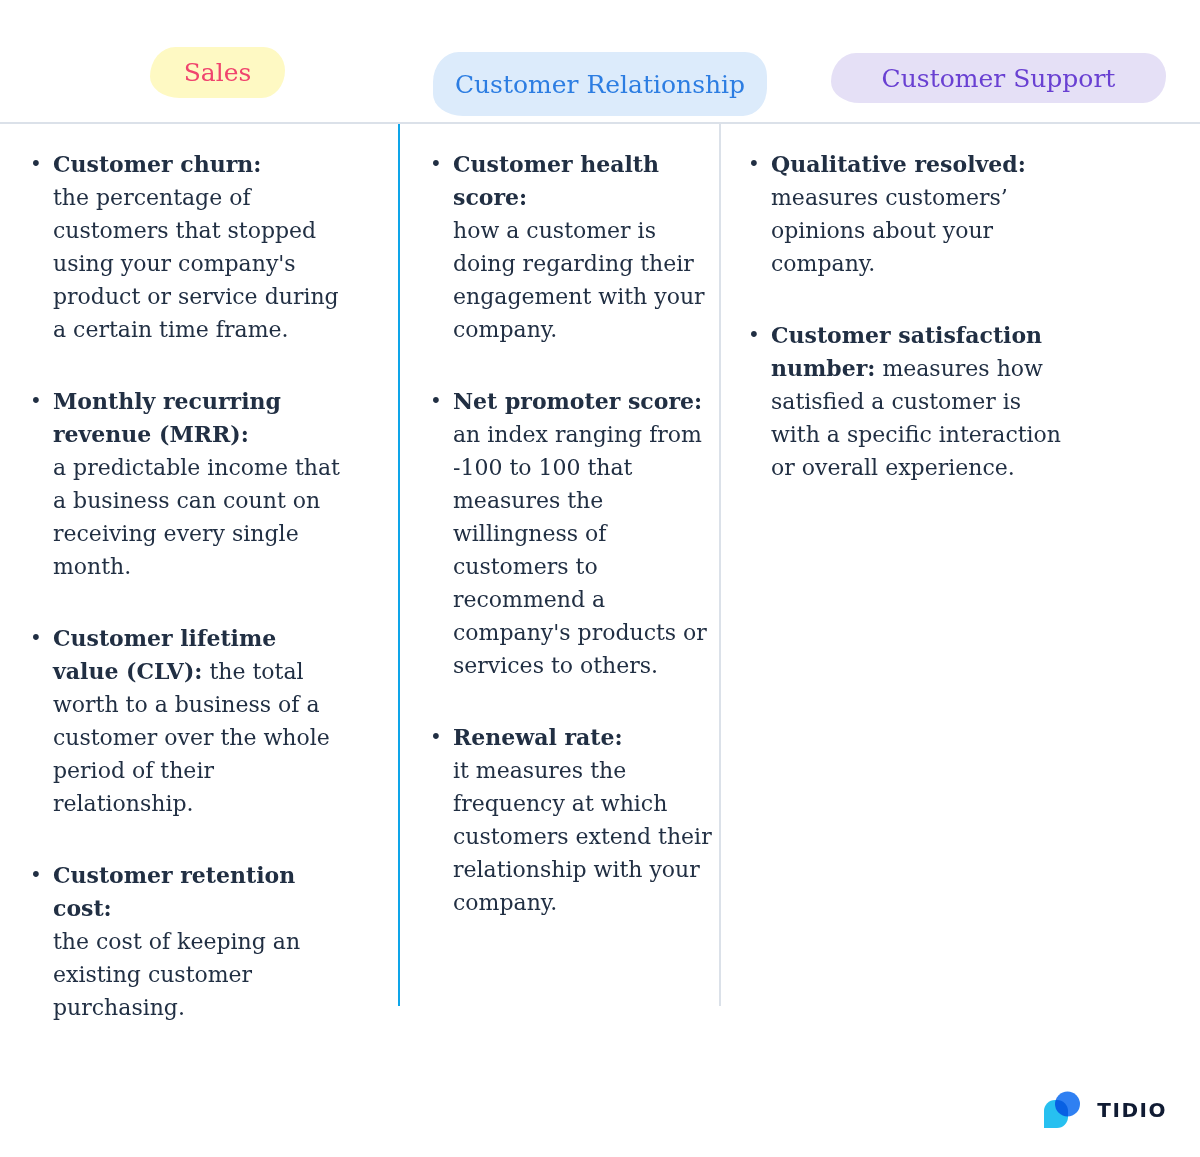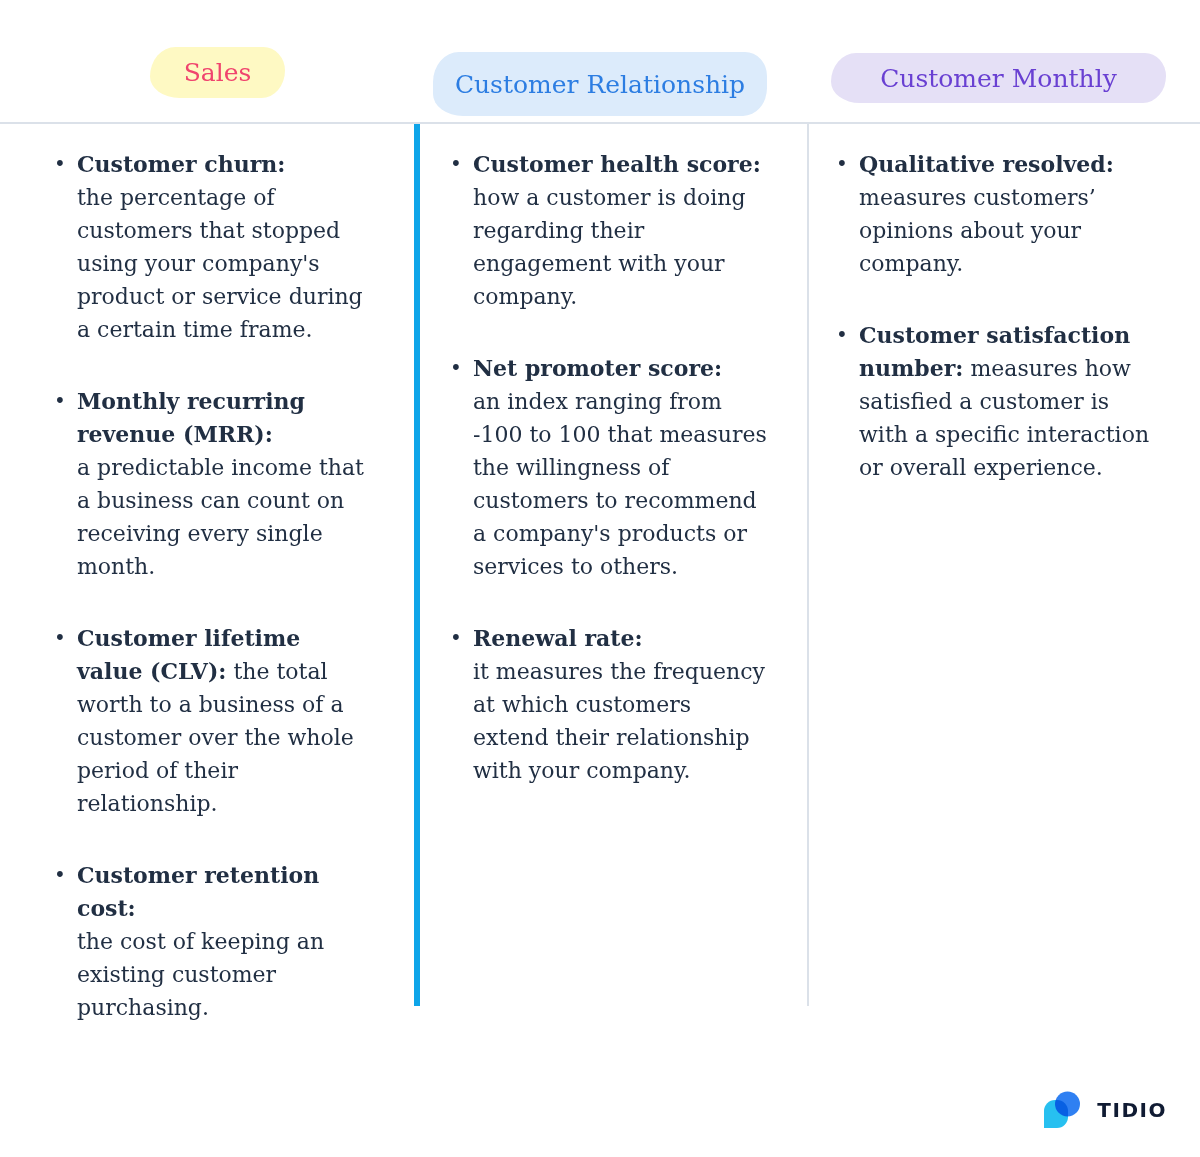--- a/index.html
+++ b/index.html
@@ -30,22 +30,22 @@
     width: 1200px; height: 2px; background: #dbe1e9;
   }
 
   
   .content {
     position: absolute; left: 0; top: 124px;
     width: 1200px; height: 882px;
     display: flex;
   }
   .col { height: 882px; }
-  .col-1 { width: 398px; margin-left: 24px; }
-  .col-2 { width: 401px; border-left: 6px solid #0ea5e9; }
+  .col-1 { width: 398px; }
+  .col-2 { width: 321px; border-left: 2px solid #0ea5e9; }
   .col-3 { width: 401px; border-left: 2px solid #dbe1e9; }
 
   ul.kpi-list {
     list-style: none;
     margin: 0;
     padding: 24px 0 0 30px;
   }
   .col-3 ul.kpi-list { padding-left: 27px; }
 
   ul.kpi-list li {
@@ -84,21 +84,21 @@
 </head>
 <body>
 
 <div class="pill pill-sales">
   <span>Sales</span>
 </div>
 <div class="pill pill-relationship">
   <span>Customer Relationship</span>
 </div>
 <div class="pill pill-support">
-  <span>Customer Monthly</span>
+  <span>Customer Support</span>
 </div>
 
 <div class="h-divider"></div>
 
 <div class="content">
 
   <div class="col col-1">
     <ul class="kpi-list">
       <li class="stack">
         <span class="term">Customer churn:</span>

